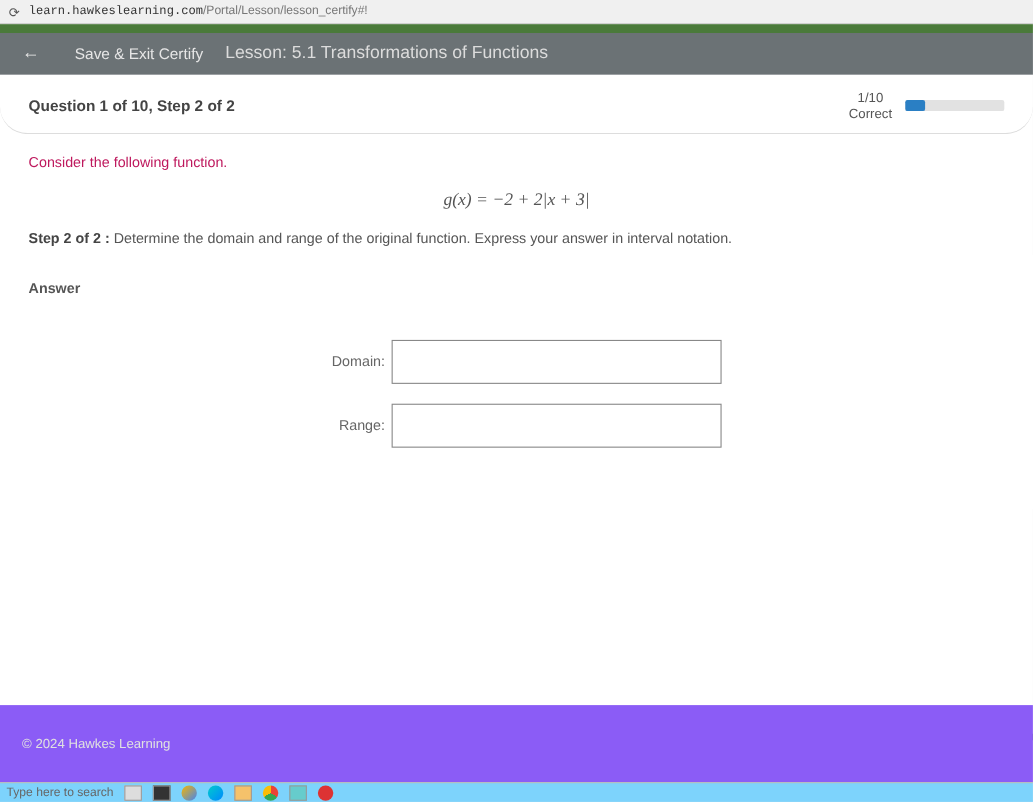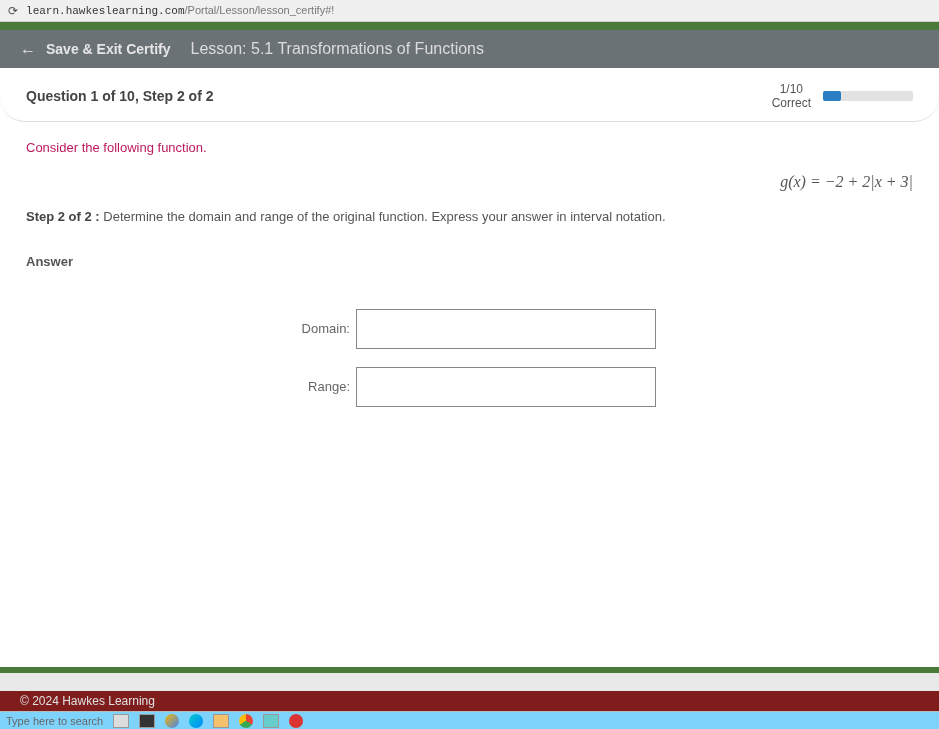--- a/index.html
+++ b/index.html
@@ -38,22 +38,23 @@
     display: flex;
     align-items: center;
     padding: 10px 20px;
     font-size: 14px;
   }
   .back-arrow {
     margin-right: 10px;
     font-size: 16px;
   }
   .save-exit {
-    font-weight: 700;
+    font-weight: 400;
     margin-right: 20px;
+    margin-left: 22px;
   }
   .lesson-title {
     color: #dcdcdc;
     font-size: 16px;
   }
   .content-wrap {
     background: #fff;
     margin: 0;
     padding: 0;
     height: 605px;
@@ -101,21 +102,21 @@
   .body-area {
     padding: 18px 26px;
     color: #666;
     font-size: 13px;
   }
   .consider {
     margin-bottom: 18px;
     color: #be185d;
   }
   .equation {
-    text-align: right;
+    text-align: center;
     font-family: 'Times New Roman', serif;
     font-style: italic;
     font-size: 16px;
     color: #555;
     margin: 8px 0 18px 0;
   }
   .step-line {
     color: #555;
     font-size: 13px;
     margin-bottom: 30px;
@@ -157,24 +158,24 @@
     background: #4a7a3a;
     height: 6px;
     position: absolute;
     bottom: 56px;
     left: 0; right: 0;
   }
   .footer {
     position: absolute;
     bottom: 18px;
     left: 0; right: 0;
-    background: #7f1d1d;
+    background: #8b5cf6;
     color: #e0e0e0;
     font-size: 12px;
-    padding: 3px 20px;
+    padding: 28px 20px;
   }
   .taskbar {
     position: absolute;
     bottom: 0; left: 0; right: 0;
     height: 18px;
     background: #7dd3fc;
     border-top: 1px solid #bbb;
     display: flex;
     align-items: center;
     padding: 0 6px;

